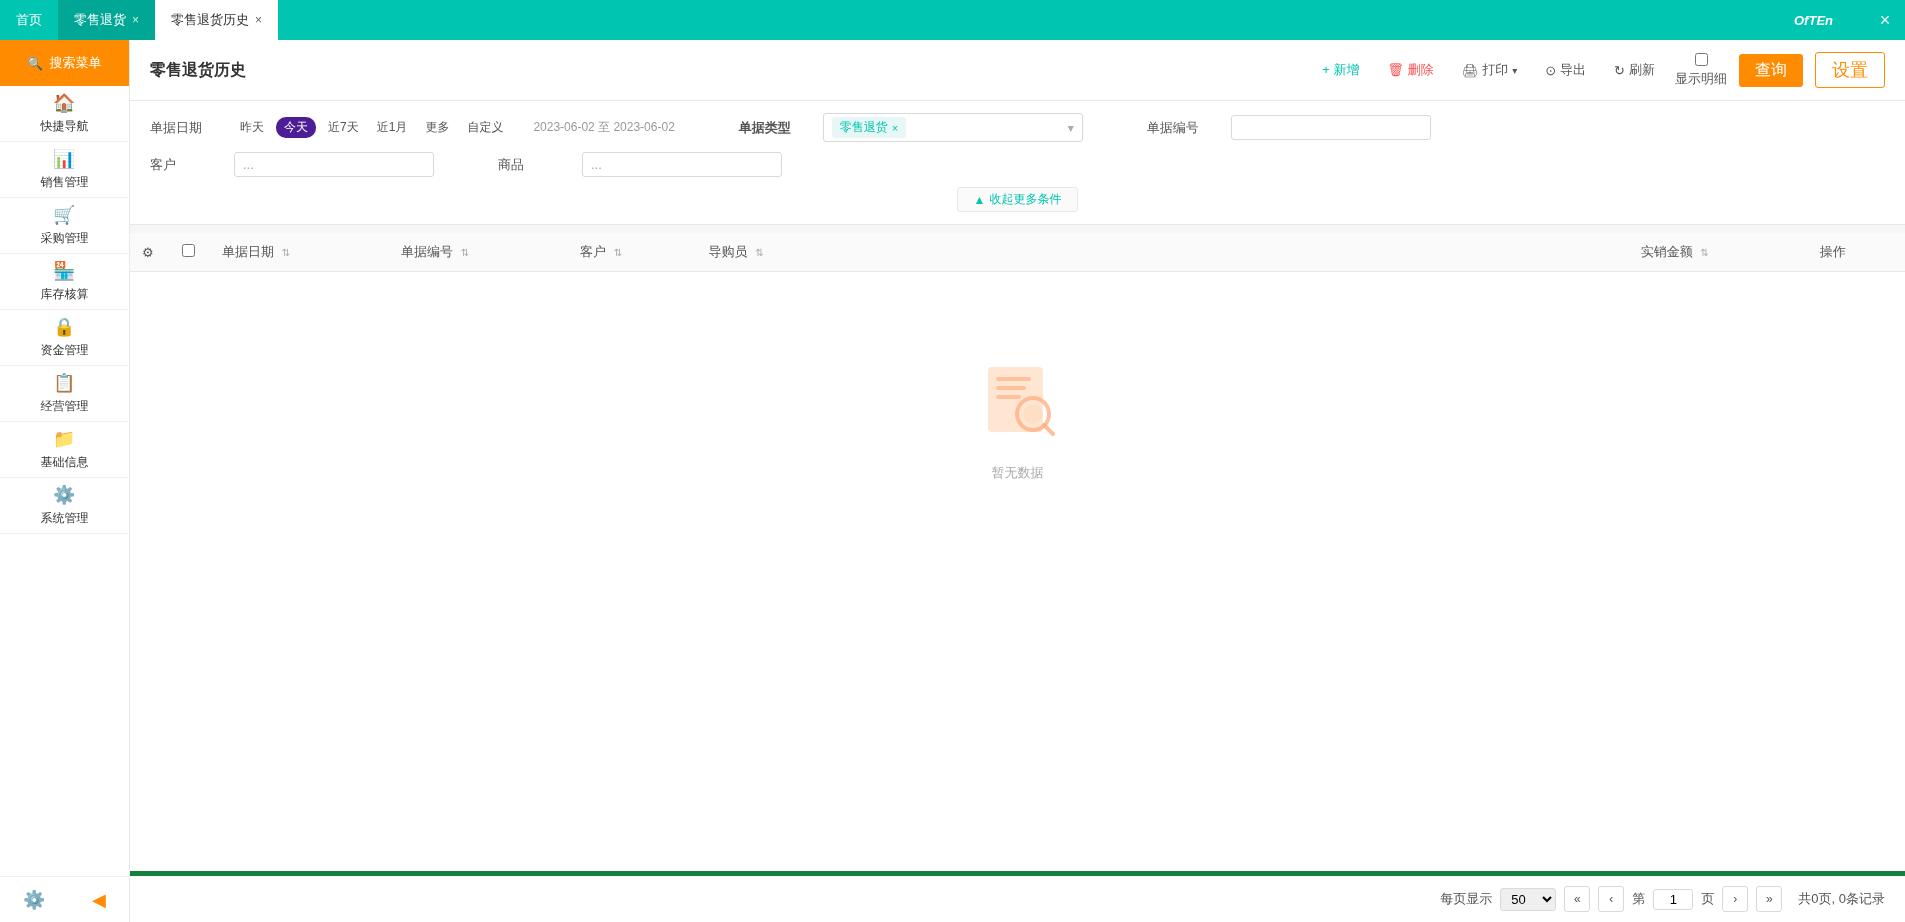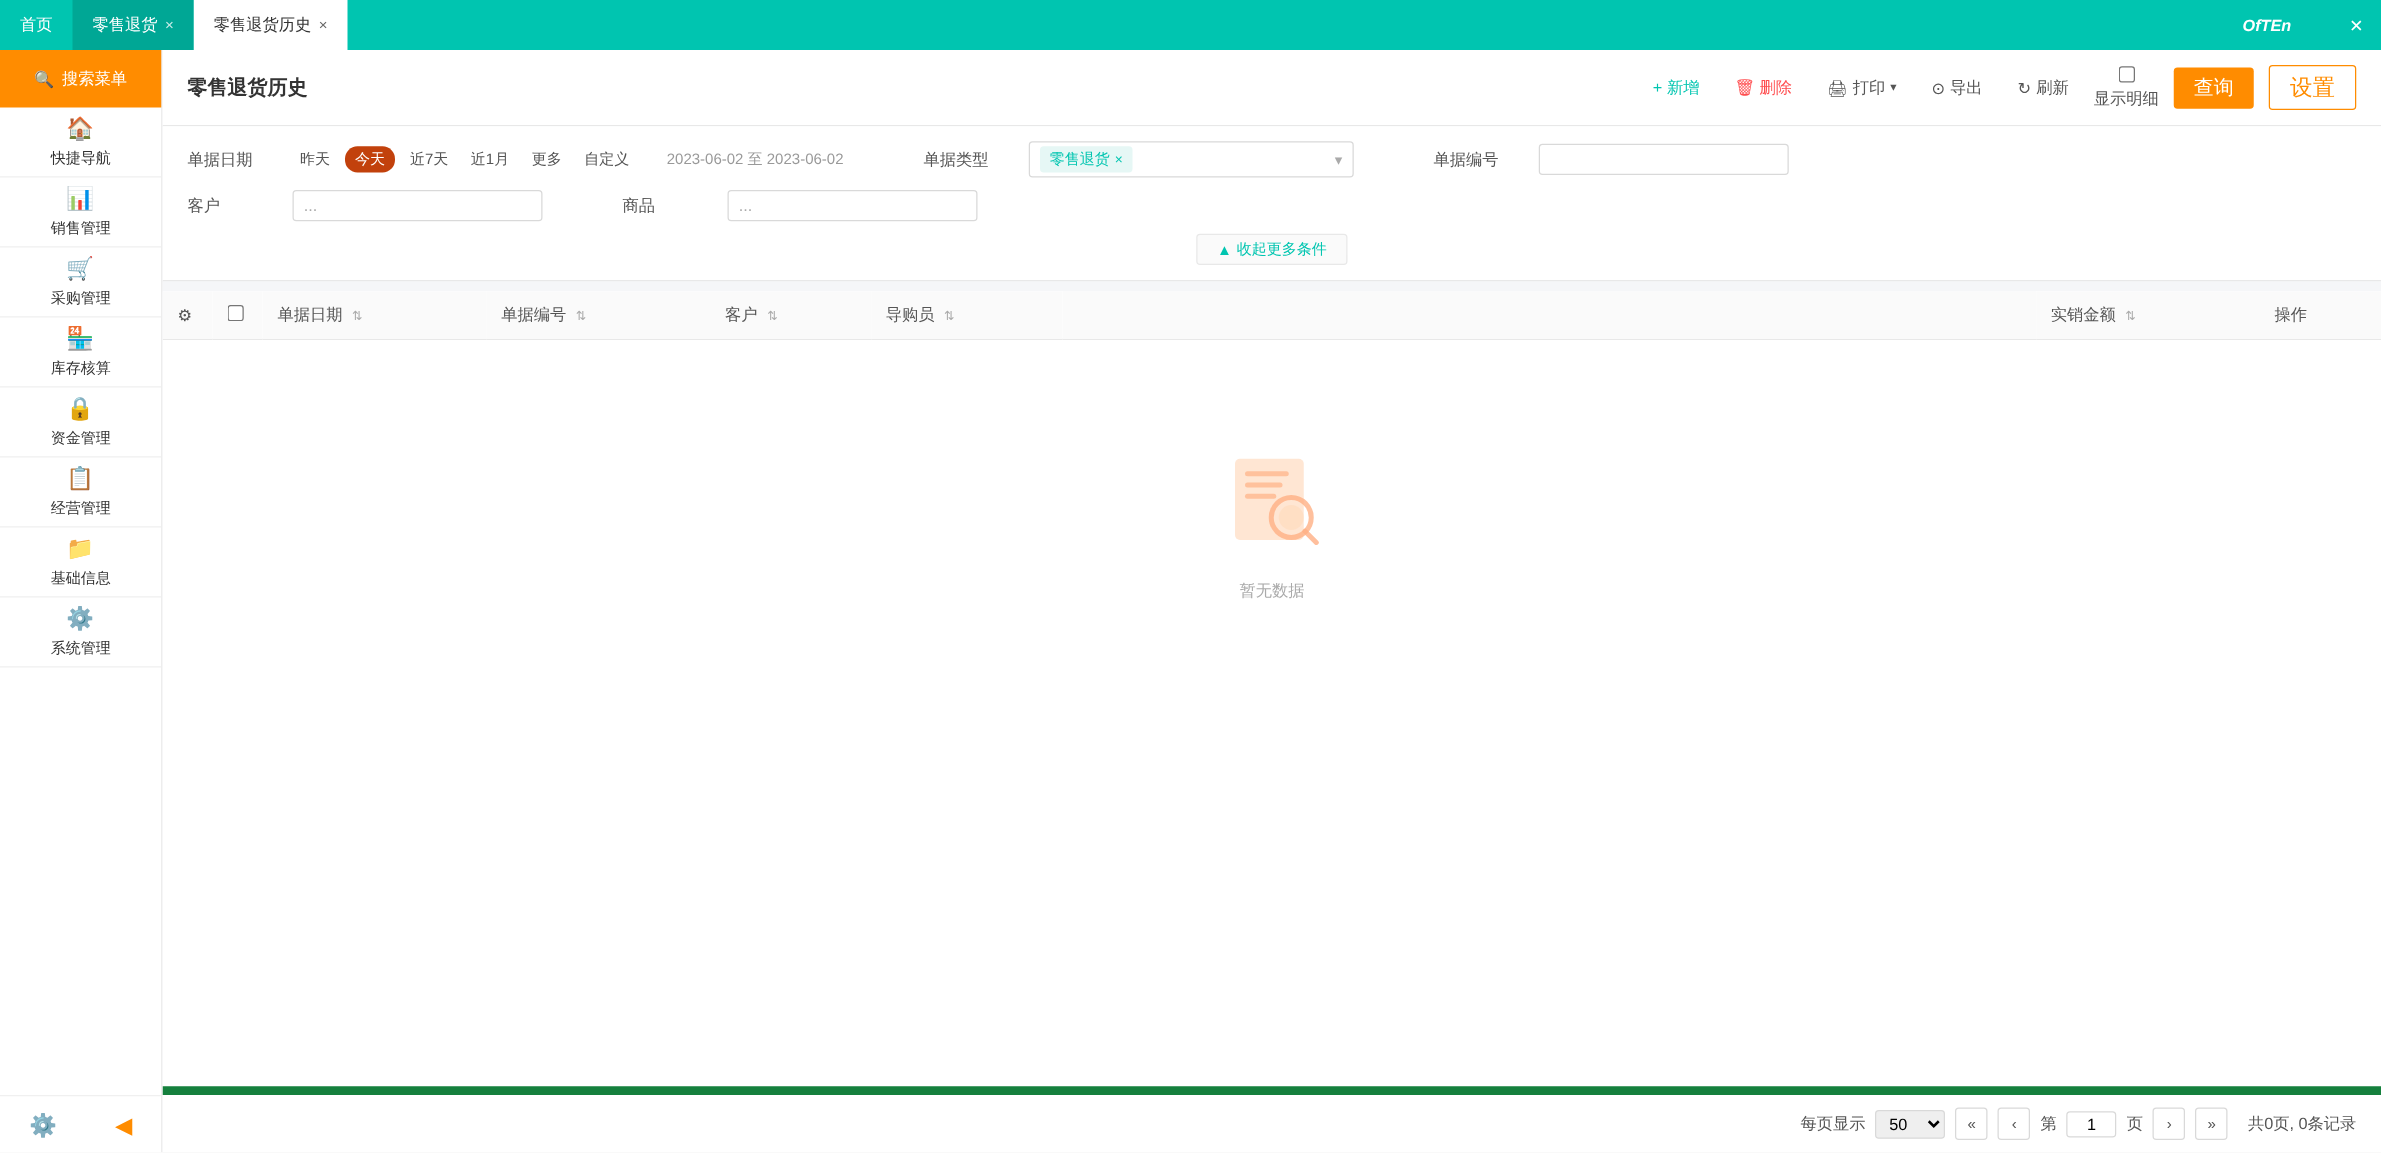--- a/index.html
+++ b/index.html
@@ -221,21 +221,21 @@
       gap: 6px;
     }
     .date-opt {
       font-size: 12px;
       color: #555;
       cursor: pointer;
       padding: 2px 6px;
       border-radius: 3px;
     }
     .date-opt.active {
-      background: #c2410c;
+      background: #4c1d95;
       color: #fff;
       border-radius: 10px;
       padding: 2px 8px;
     }
     .date-range {
       font-size: 12px;
       color: #999;
     }
     .filter-input {
       border: 1px solid #d9d9d9;
@@ -346,21 +346,21 @@
     }
     .empty-icon {
       width: 100px;
       height: 100px;
       margin-bottom: 12px;
     }
 
     
     .pagination-bar {
       background: #fff;
-      border-top: 7px solid #15803d;
+      border-top: 5px solid #15803d;
       padding: 10px 20px;
       display: flex;
       align-items: center;
       justify-content: flex-end;
       gap: 8px;
       font-size: 13px;
       color: #555;
       flex-shrink: 0;
     }
     .page-size-select {
@@ -499,21 +499,21 @@
         <div class="filter-date-options">
           <span class="date-opt">昨天</span>
           <span class="date-opt active">今天</span>
           <span class="date-opt">近7天</span>
           <span class="date-opt">近1月</span>
           <span class="date-opt">更多</span>
           <span class="date-opt">自定义</span>
         </div>
         <span class="date-range">2023-06-02 至 2023-06-02</span>
 
-        <span class="filter-label" style="margin-left:40px;">单据类型</span>
+        <span class="filter-label" style="margin-left:40px;font-weight:bold;">单据类型</span>
         <div class="filter-select-wrap">
           <div class="tag-item">
             <span>零售退货</span>
             <span class="tag-close">×</span>
           </div>
           <span style="flex:1"></span>
           <span style="color:#aaa; font-size:12px;">▾</span>
         </div>
 
         <span class="filter-label" style="margin-left:40px;">单据编号</span>

